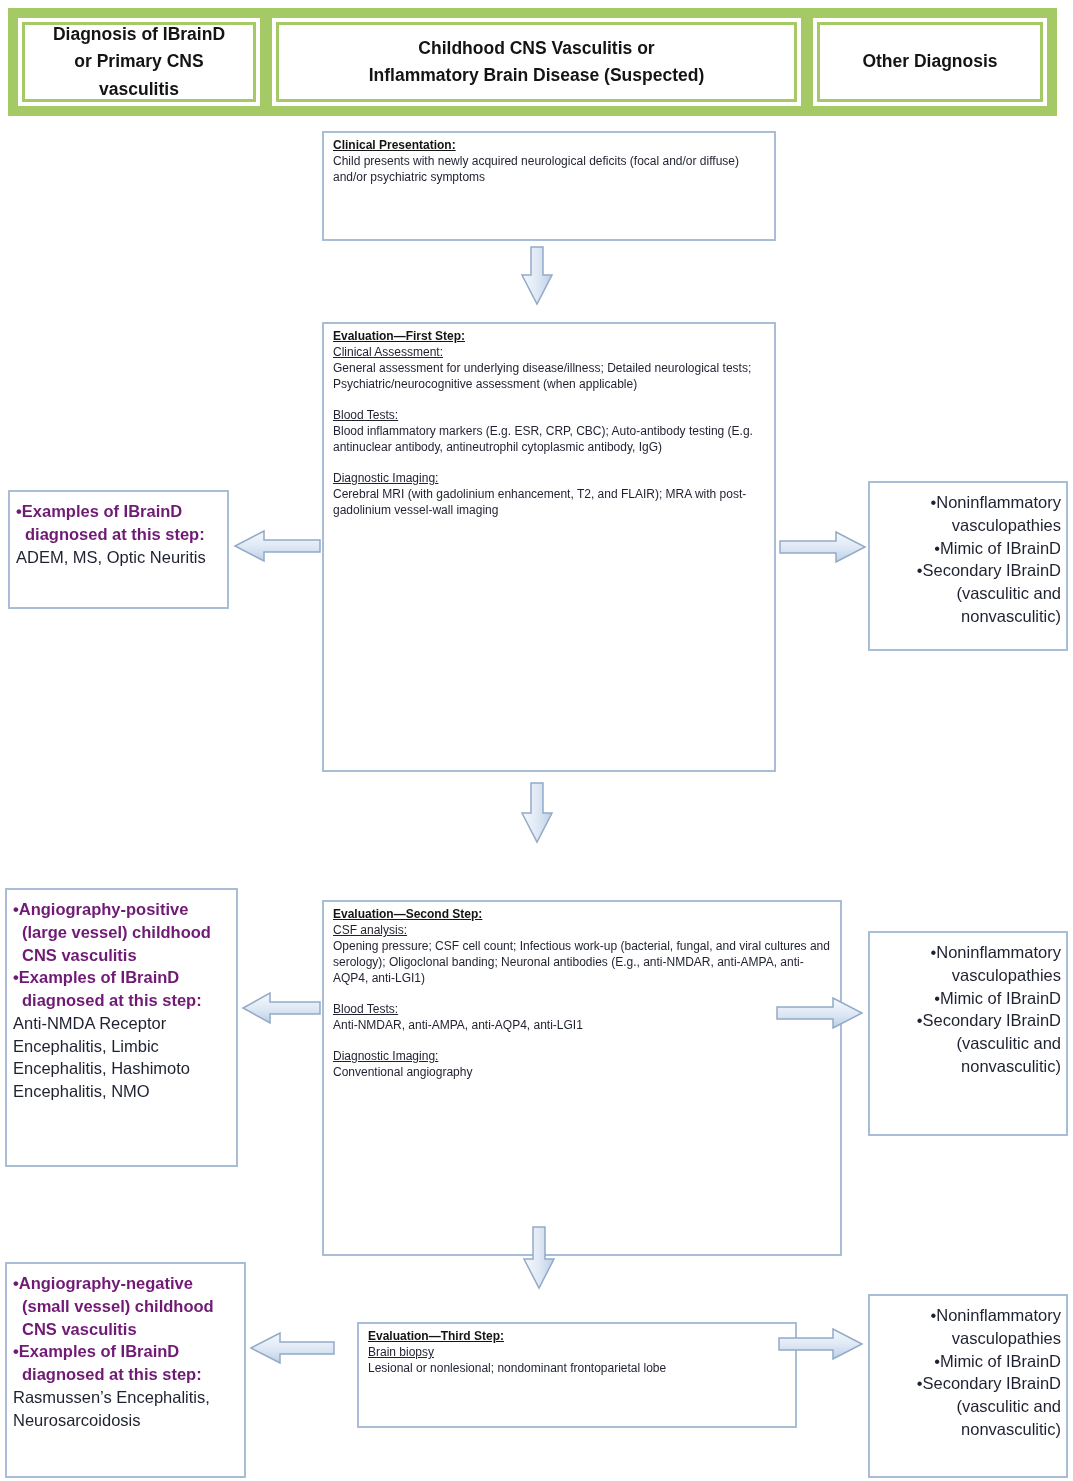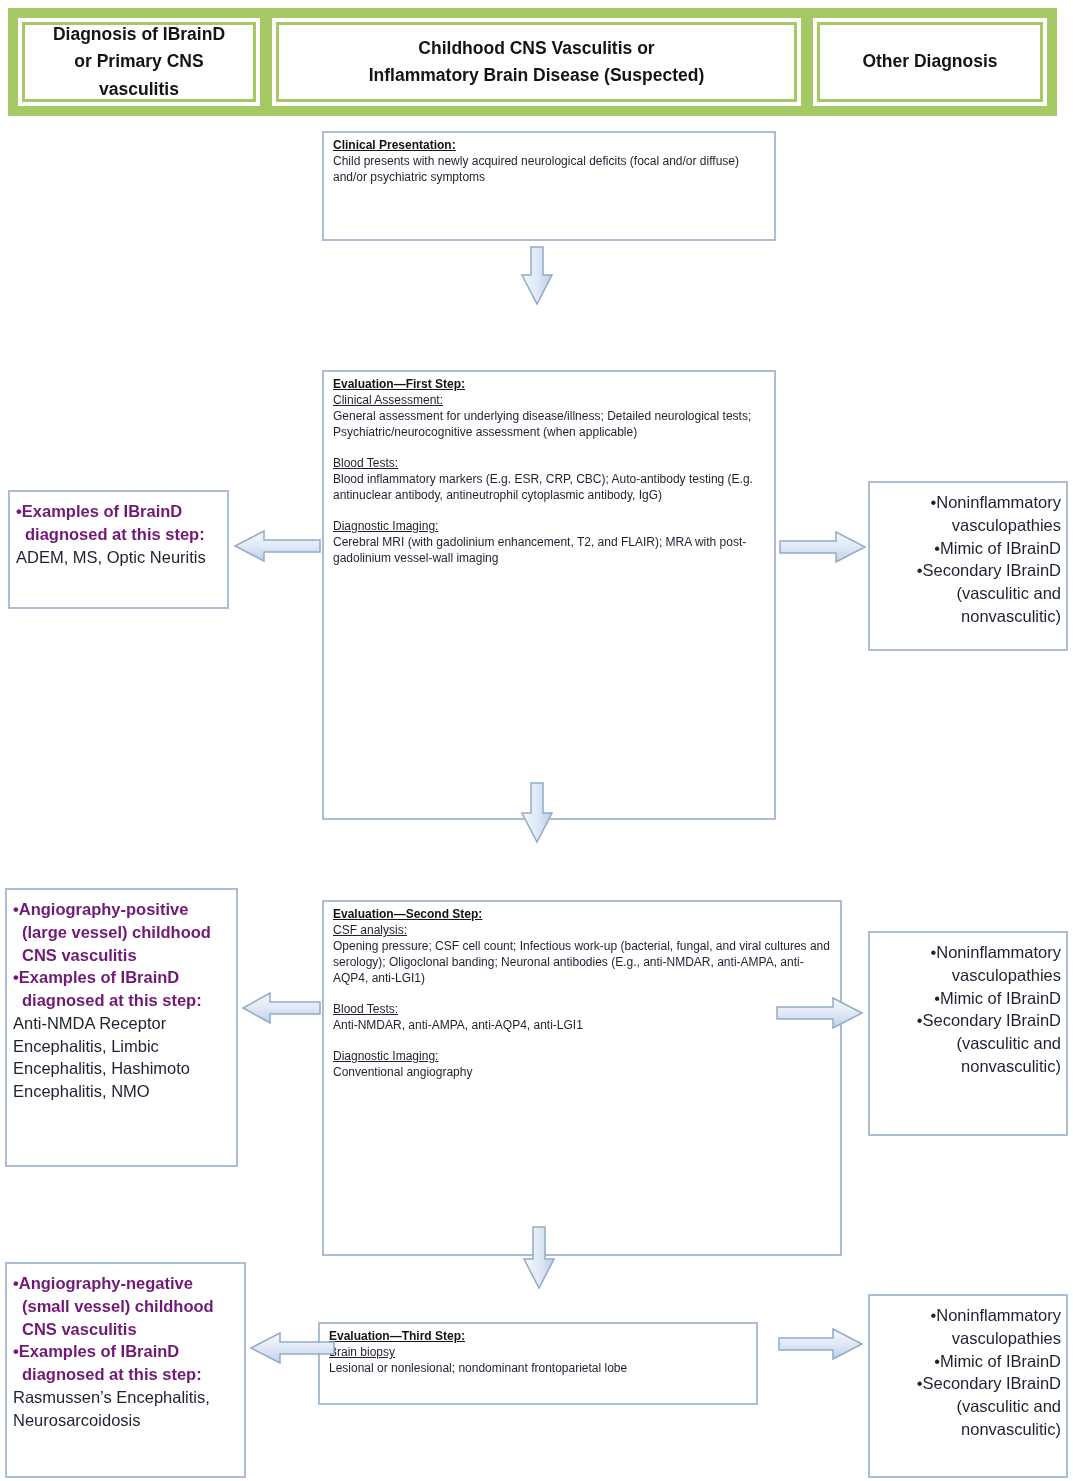--- a/index.html
+++ b/index.html
@@ -80,21 +80,21 @@
   <div class="title">Clinical Presentation:</div>
   <div>Child presents with newly acquired neurological deficits (focal and/or diffuse) and/or psychiatric symptoms</div>
 </div>
 
 <div class="arrow" style="left:519px;top:246px;">
   <svg width="36" height="60" viewBox="0 0 36 60">
     <polygon points="12,1 24,1 24,29 33,29 18,58 3,29 12,29" fill="url(#gradH)" stroke="#93aac7" stroke-width="1.5"></polygon>
   </svg>
 </div>
 
-<div class="box" style="left:322px;top:322px;width:454px;height:450px;margin-top:48px;">
+<div class="box" style="left:322px;top:322px;width:454px;height:450px;">
   <div class="title">Evaluation—First Step:</div>
   <div class="seclabel">Clinical Assessment:</div>
   <div>General assessment for underlying disease/illness; Detailed neurological tests; Psychiatric/neurocognitive assessment (when applicable)</div>
   <div class="sec-gap"></div>
   <div class="seclabel">Blood Tests:</div>
   <div>Blood inflammatory markers (E.g. ESR, CRP, CBC); Auto-antibody testing (E.g. antinuclear antibody, antineutrophil cytoplasmic antibody, IgG)</div>
   <div class="sec-gap"></div>
   <div class="seclabel">Diagnostic Imaging:</div>
   <div>Cerebral MRI (with gadolinium enhancement, T2, and FLAIR); MRA with post-gadolinium vessel-wall imaging</div>
 </div>
@@ -163,21 +163,21 @@
   <div class="bullet plain">Mimic of IBrainD</div>
   <div class="bullet plain">Secondary IBrainD (vasculitic and nonvasculitic)</div>
 </div>
 
 <div class="arrow" style="left:521px;top:1226px;">
   <svg width="36" height="64" viewBox="0 0 36 64">
     <polygon points="12,1 24,1 24,33 33,33 18,62 3,33 12,33" fill="url(#gradH)" stroke="#93aac7" stroke-width="1.5"></polygon>
   </svg>
 </div>
 
-<div class="box" style="left:318px;top:1322px;width:440px;height:83px;">
+<div class="box" style="left:357px;top:1322px;width:440px;height:106px;">
   <div class="title">Evaluation—Third Step:</div>
   <div class="seclabel">Brain biopsy</div>
   <div>Lesional or nonlesional; nondominant frontoparietal lobe</div>
 </div>
 
 <div class="side" style="left:5px;top:1262px;width:241px;height:216px;">
   <div class="bullet">Angiography-negative (small vessel) childhood CNS vasculitis</div>
   <div class="bullet">Examples of IBrainD diagnosed at this step:</div>
   <div class="examples">Rasmussen’s Encephalitis, Neurosarcoidosis</div>
 </div>

